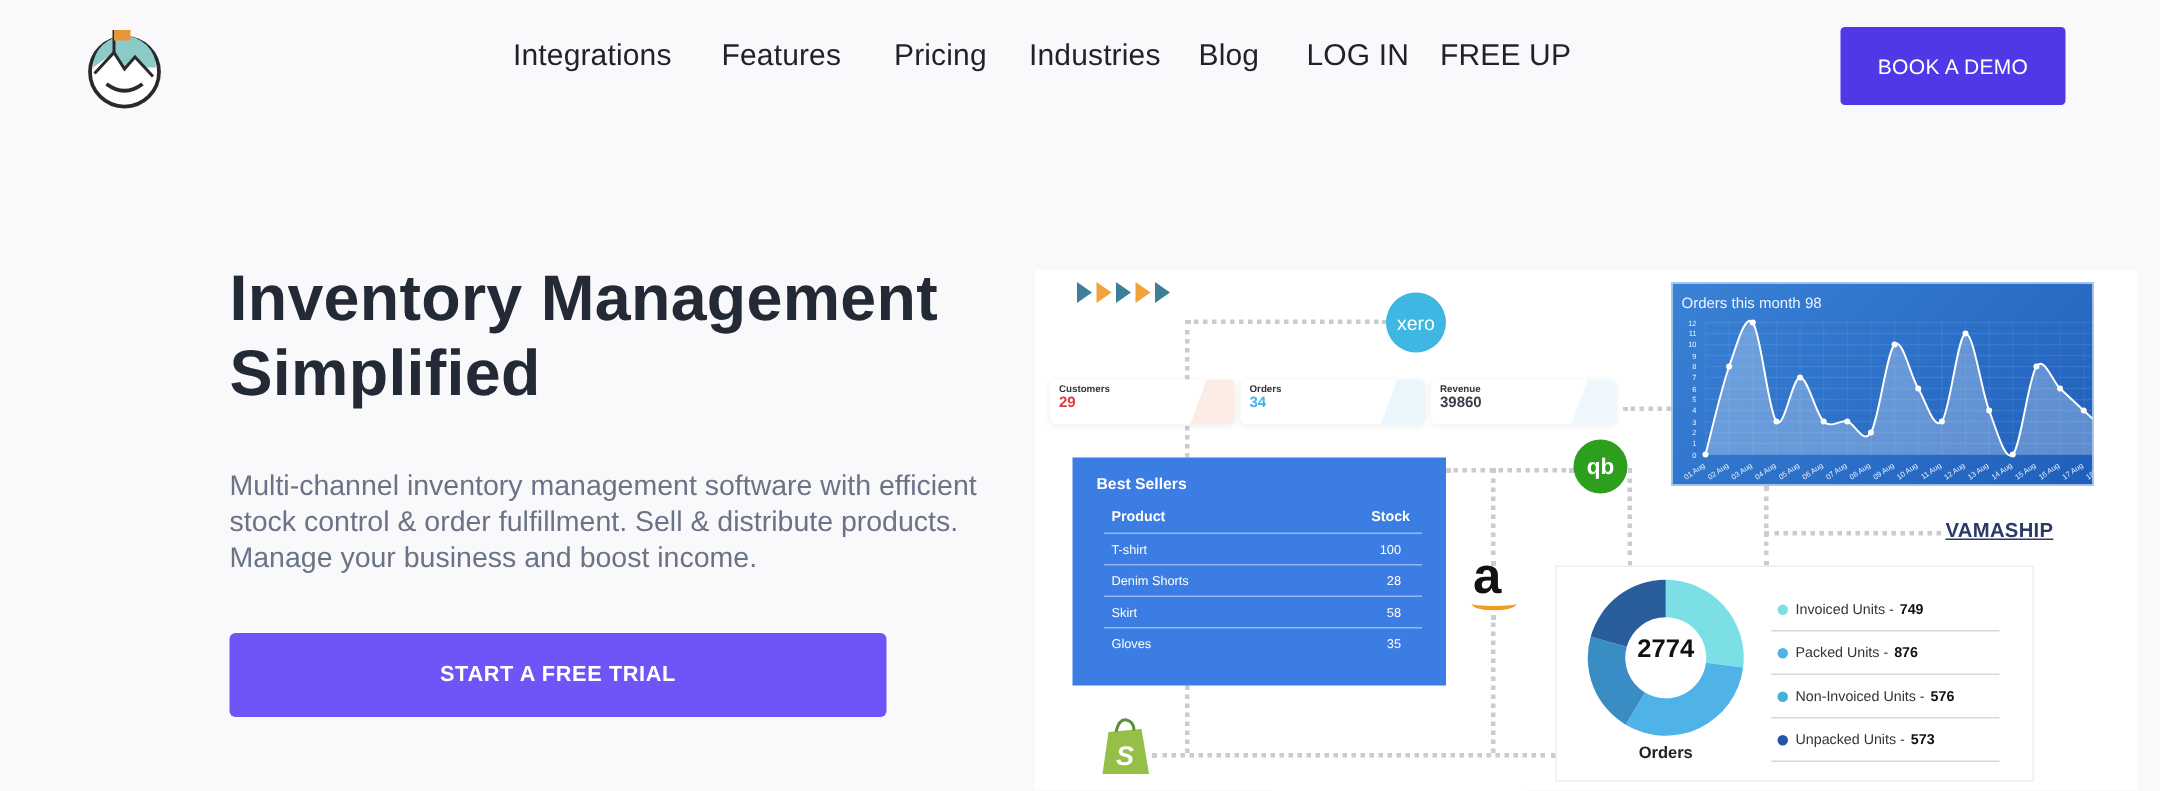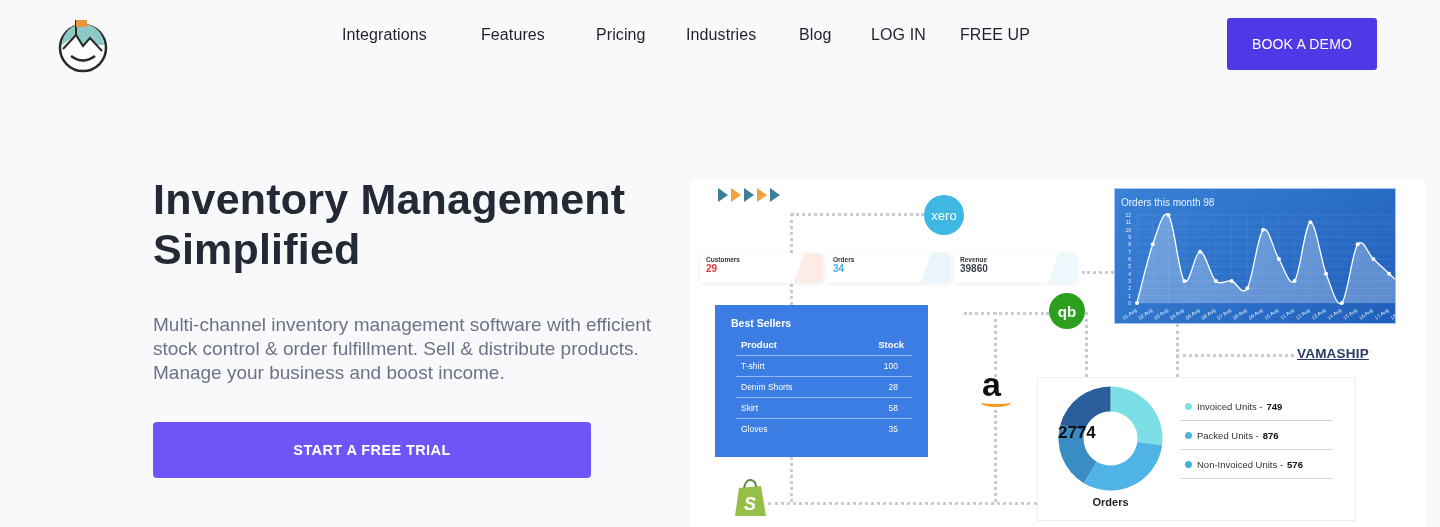--- a/index.html
+++ b/index.html
@@ -8,21 +8,21 @@
     background: #f9f9fc;
     font-family: "Liberation Sans", "DejaVu Sans", sans-serif;
     color: #232a36;
     position: relative;
   }
   
   .logo { position: absolute; left: 57px; top: 18px; width: 52px; height: 56px; }
   .nav { position: absolute; top: 26px; left: 0; height: 20px; }
   .nav a {
     position: absolute; top: 0; white-space: nowrap;
-    font-size: 16px; color: #1f2329; text-decoration: none; letter-spacing: 0.1px;
+    font-size: 20px; color: #1f2329; text-decoration: none; letter-spacing: 0.1px;
   }
   .demo-btn {
     position: absolute; left: 1227px; top: 18px; width: 150px; height: 52px;
     background: #5038e6; color: #fff; border: none; border-radius: 3px;
     font-size: 14px; font-weight: 500; letter-spacing: 0.2px;
     display: flex; align-items: center; justify-content: center;
   }
   
   .hero-title {
     position: absolute; left: 153px; top: 174px; width: 540px;
@@ -59,40 +59,40 @@
   .shopify { position: absolute; left: 43px; top: 308px; width: 34px; height: 40px; }
   .stat-row { position: absolute; left: 10px; top: 83px; display: flex; gap: 4px; }
   .stat {
     width: 123px; height: 30px; background: #fff; border-radius: 4px;
     box-shadow: 0 1px 4px rgba(0,0,0,0.08); padding: 3px 6px; position: relative; overflow: hidden;
   }
   .stat .lbl { font-size: 6.5px; font-weight: 700; color: #333; }
   .stat .val { font-size: 10px; font-weight: 700; line-height: 12px; }
   .stat .deco { position: absolute; right: -6px; top: 0; width: 30px; height: 30px; transform: skewX(-20deg); opacity: 0.35; }
   .bs {
-    position: absolute; left: 25px; top: 135px; width: 213px; height: 152px;
+    position: absolute; left: 25px; top: 135px; width: 249px; height: 152px;
     background: #3b7de2; padding: 12px 16px; color: #fff;
   }
   .bs h4 { font-size: 10.5px; font-weight: 700; margin-bottom: 8px; }
   .bs .row { display: flex; justify-content: space-between; padding: 5px 14px 5px 5px; border-bottom: 1px solid rgba(255,255,255,0.45); margin: 0 0 0 5px; font-size: 8.5px; }
   .bs .row.head { font-weight: 700; font-size: 9.5px; padding-top: 2px; text-align: center; }
   .bs .row:last-child { border-bottom: none; }
   .chart-card {
     position: absolute; left: 424px; top: 18px; width: 282px; height: 136px;
     background: linear-gradient(135deg, #3a82d6 0%, #1f5fbb 100%);
     border: 1px solid #a9c6ee;
   }
   .chart-card .title { position: absolute; left: 6px; top: 8px; font-size: 10px; color: #eaf2ff; }
   .vamaship { position: absolute; left: 607px; top: 176px; font-size: 13.5px; font-weight: 700; color: #2b3a67; text-decoration: underline; letter-spacing: 0.2px; }
   .donut-card {
     position: absolute; left: 347px; top: 207px; width: 319px; height: 144px;
     background: #fff; border: 1px solid #eceef2;
   }
   .donut-svg { position: absolute; left: 20px; top: 8px; }
-  .donut-center { position: absolute; left: 20px; top: 45px; width: 105px; text-align: left; font-size: 17px; font-weight: 700; color: #111; }
+  .donut-center { position: absolute; left: 20px; top: 45px; width: 105px; text-align: center; font-size: 17px; font-weight: 700; color: #111; }
   .donut-label { position: absolute; left: 20px; top: 118px; width: 105px; text-align: center; font-size: 11px; font-weight: 700; color: #222; }
   .legend { position: absolute; left: 143px; top: 14px; width: 152px; }
   .legend .li { display: flex; align-items: center; font-size: 9.5px; color: #333; height: 29px; border-bottom: 1px solid #d4d6da; padding-left: 4px; }
   .legend .li b { margin-left: 4px; color: #111; }
   .legend .dot { width: 7px; height: 7px; border-radius: 50%; margin-right: 5px; }
 </style>
 </head>
 <body>
 
 <svg class="logo" viewBox="0 0 52 56">
@@ -314,15 +314,20 @@
       <div class="li">
         <span class="dot" style="background:#4fb3e8"></span>
         <span>Packed Units -</span>
         <b>876</b>
       </div>
       <div class="li">
         <span class="dot" style="background:#41b0dc"></span>
         <span>Non-Invoiced Units -</span>
         <b>576</b>
       </div>
+      <div class="li">
+        <span class="dot" style="background:#2456a6"></span>
+        <span>Unpacked Units -</span>
+        <b>573</b>
+      </div>
     </div>
   </div>
 </div>
 
 </body></html>

